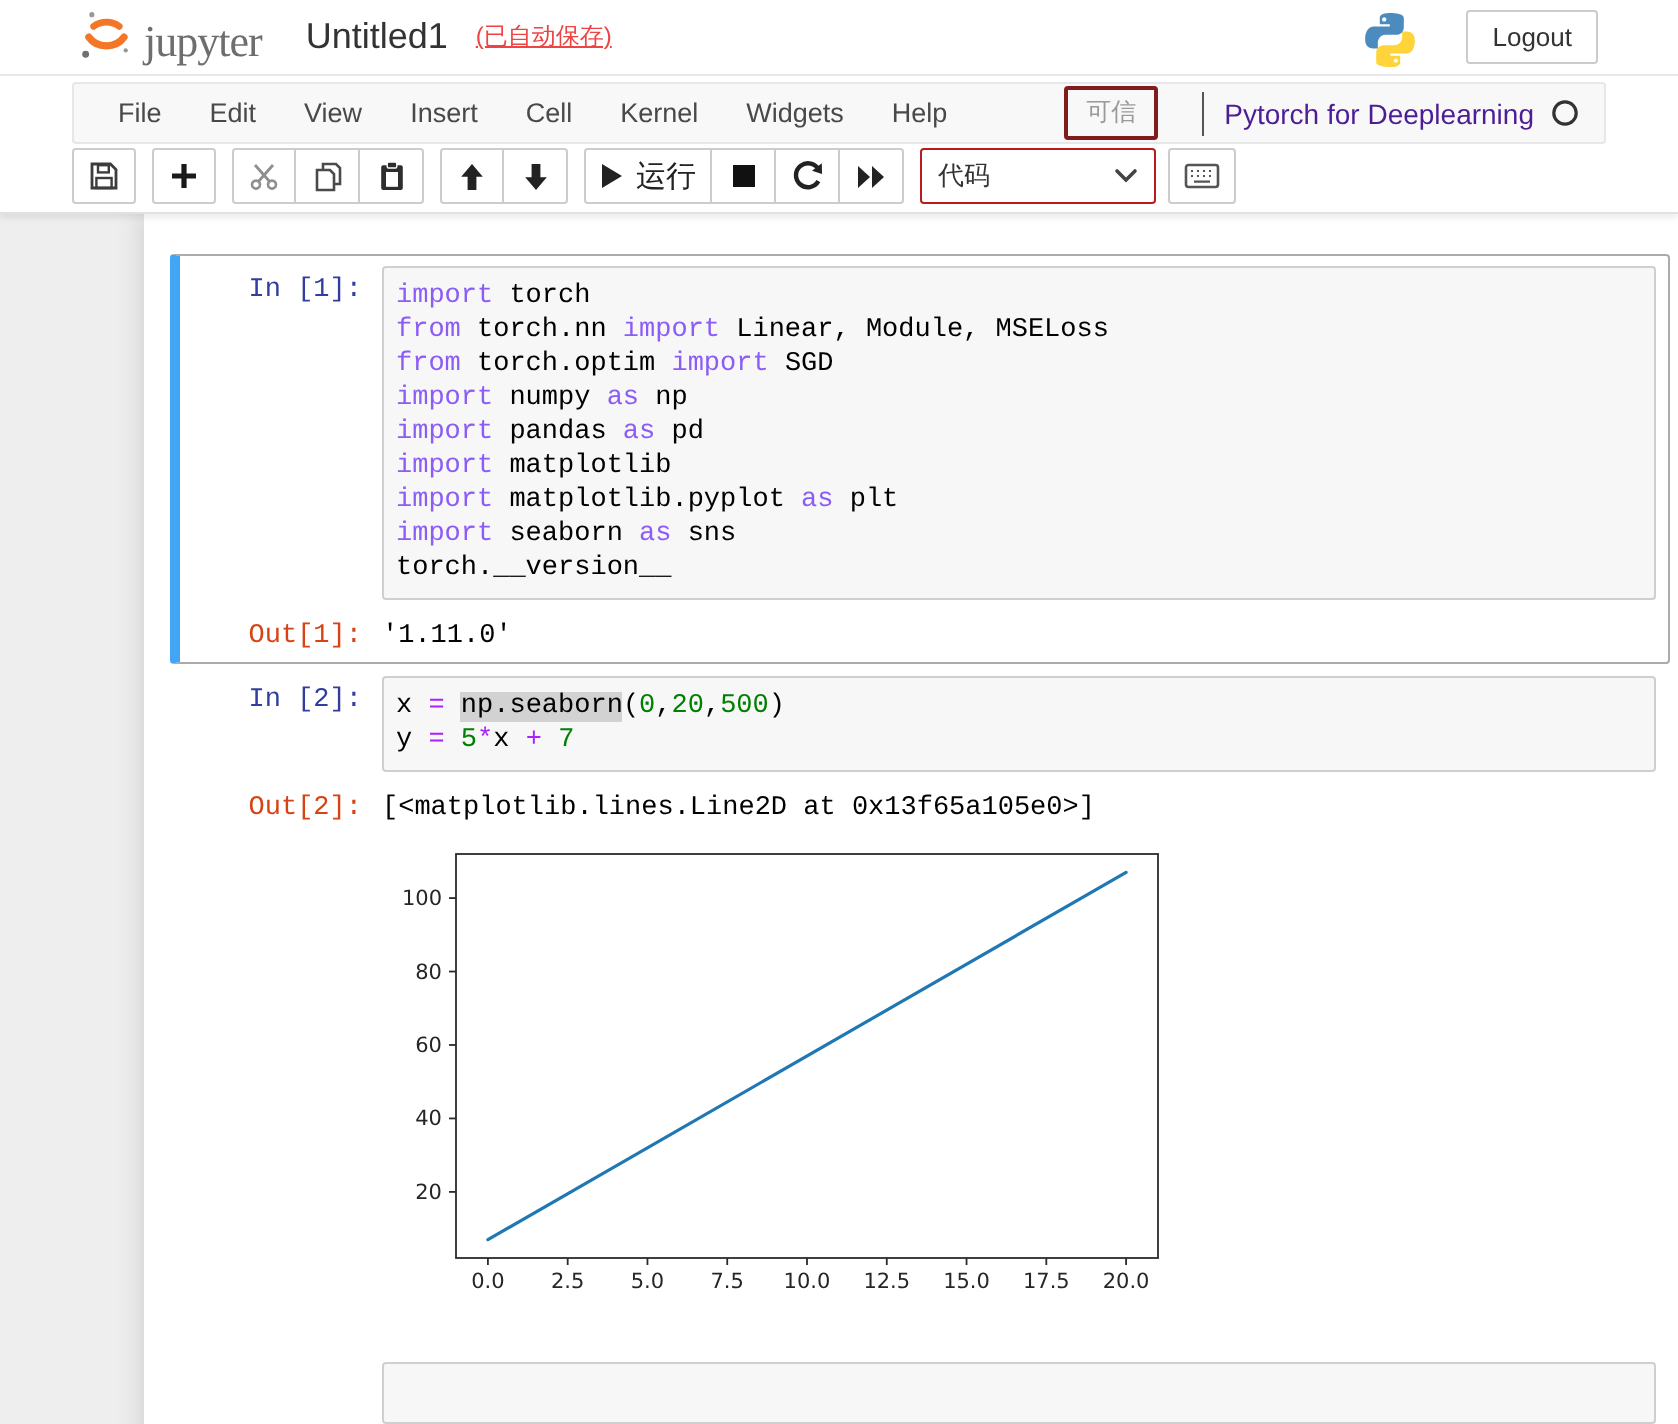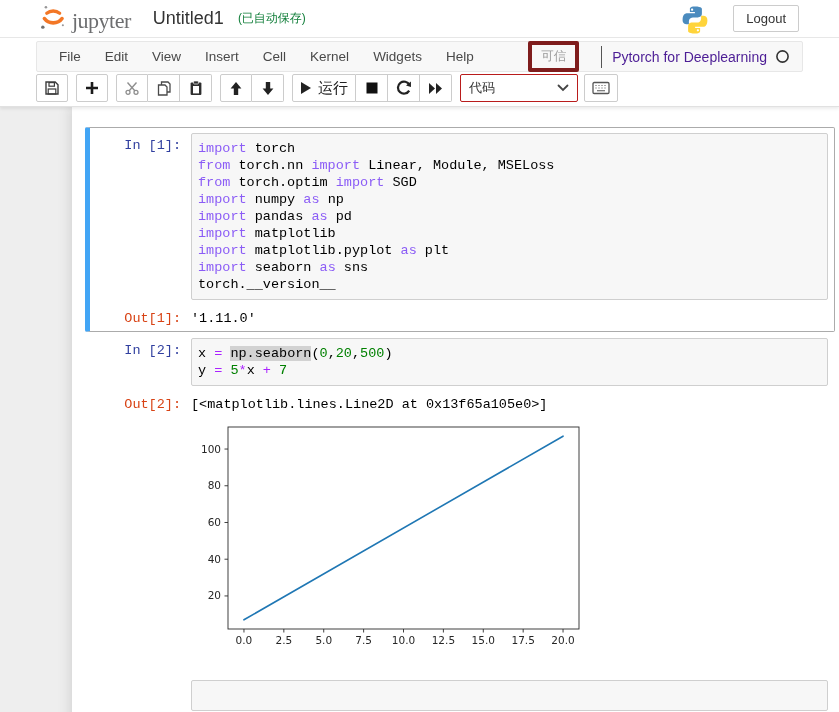--- a/index.html
+++ b/index.html
@@ -6,32 +6,32 @@
   body { font-family:"Liberation Sans", sans-serif; background:#eee; }
   .screen { position:relative; width:839px; height:712px; overflow:hidden; background:#eeeeee; }
 
   
   .header { position:absolute; top:0; left:0; width:839px; height:107px; background:#fff;
             border-bottom:1px solid #e1e1e1; box-shadow:0 2px 3px rgba(0,0,0,.08); z-index:5; }
   .titlebar { height:38px; border-bottom:1px solid #e7e7e7; display:flex; align-items:center; padding:0 40px 0 38px; }
   .logo { display:flex; align-items:flex-end; cursor:pointer; }
   .logo-text { font-size:22px; color:#6d6e70; letter-spacing:-0.5px; margin-left:4px; line-height:26px;font-family:Liberation Serif, serif; }
   .nb-title { font-size:18px; color:#333; margin-left:22px; cursor:pointer; }
-  .autosave { font-size:12px; color:#15803d; margin-left:14px; }
+  .autosave { font-size:12px; color:#ef4444; margin-left:14px;text-decoration:underline; }
   .flex-sp { flex:1; }
   .logout-btn { border:1px solid #ccc; border-radius:2px; background:#fff; color:#333;
                 font-size:13px; padding:5px 12px; margin-left:22px; cursor:pointer; }
   .pylogo { margin-top:2px; }
 
   
   .menurow { height:34px; padding:3px 36px 0 36px; background:#fff; }
   .menubar { height:31px; background:#f8f8f8; border:1px solid #e7e7e7; border-radius:2px;
              display:flex; align-items:center; padding:0 10px; }
   .menu-item { font-size:13.5px; color:#494949; padding:6px 12px; cursor:pointer; }
-  .trusted-btn { margin-left:auto; border:4px solid #7f1d1d; border-radius:2px; background:transparent;
+  .trusted-btn { margin-left:auto; border:2px solid #7f1d1d; border-radius:2px; background:transparent;
                  color:#9a9a9a; font-size:12.5px; padding:3px 9px; }
   .kernel-sep { width:1px; height:22px; background:#555; margin:0 10px 0 22px; }
   .kernel-name { font-size:14px; color:#4c1d95; }
   .kernel-ind { margin:0 2px 0 8px; display:flex; align-items:center; }
 
   
   .toolbar { height:34px; padding:2px 36px 0 36px; background:#fff; display:flex; align-items:flex-start; }
   .btn-group { display:flex; margin-right:8px; }
   .tbtn { height:28px; min-width:32px; background:#fff; border:1px solid #ccc; display:flex;
           align-items:center; justify-content:center; padding:0 7px; cursor:pointer; }

